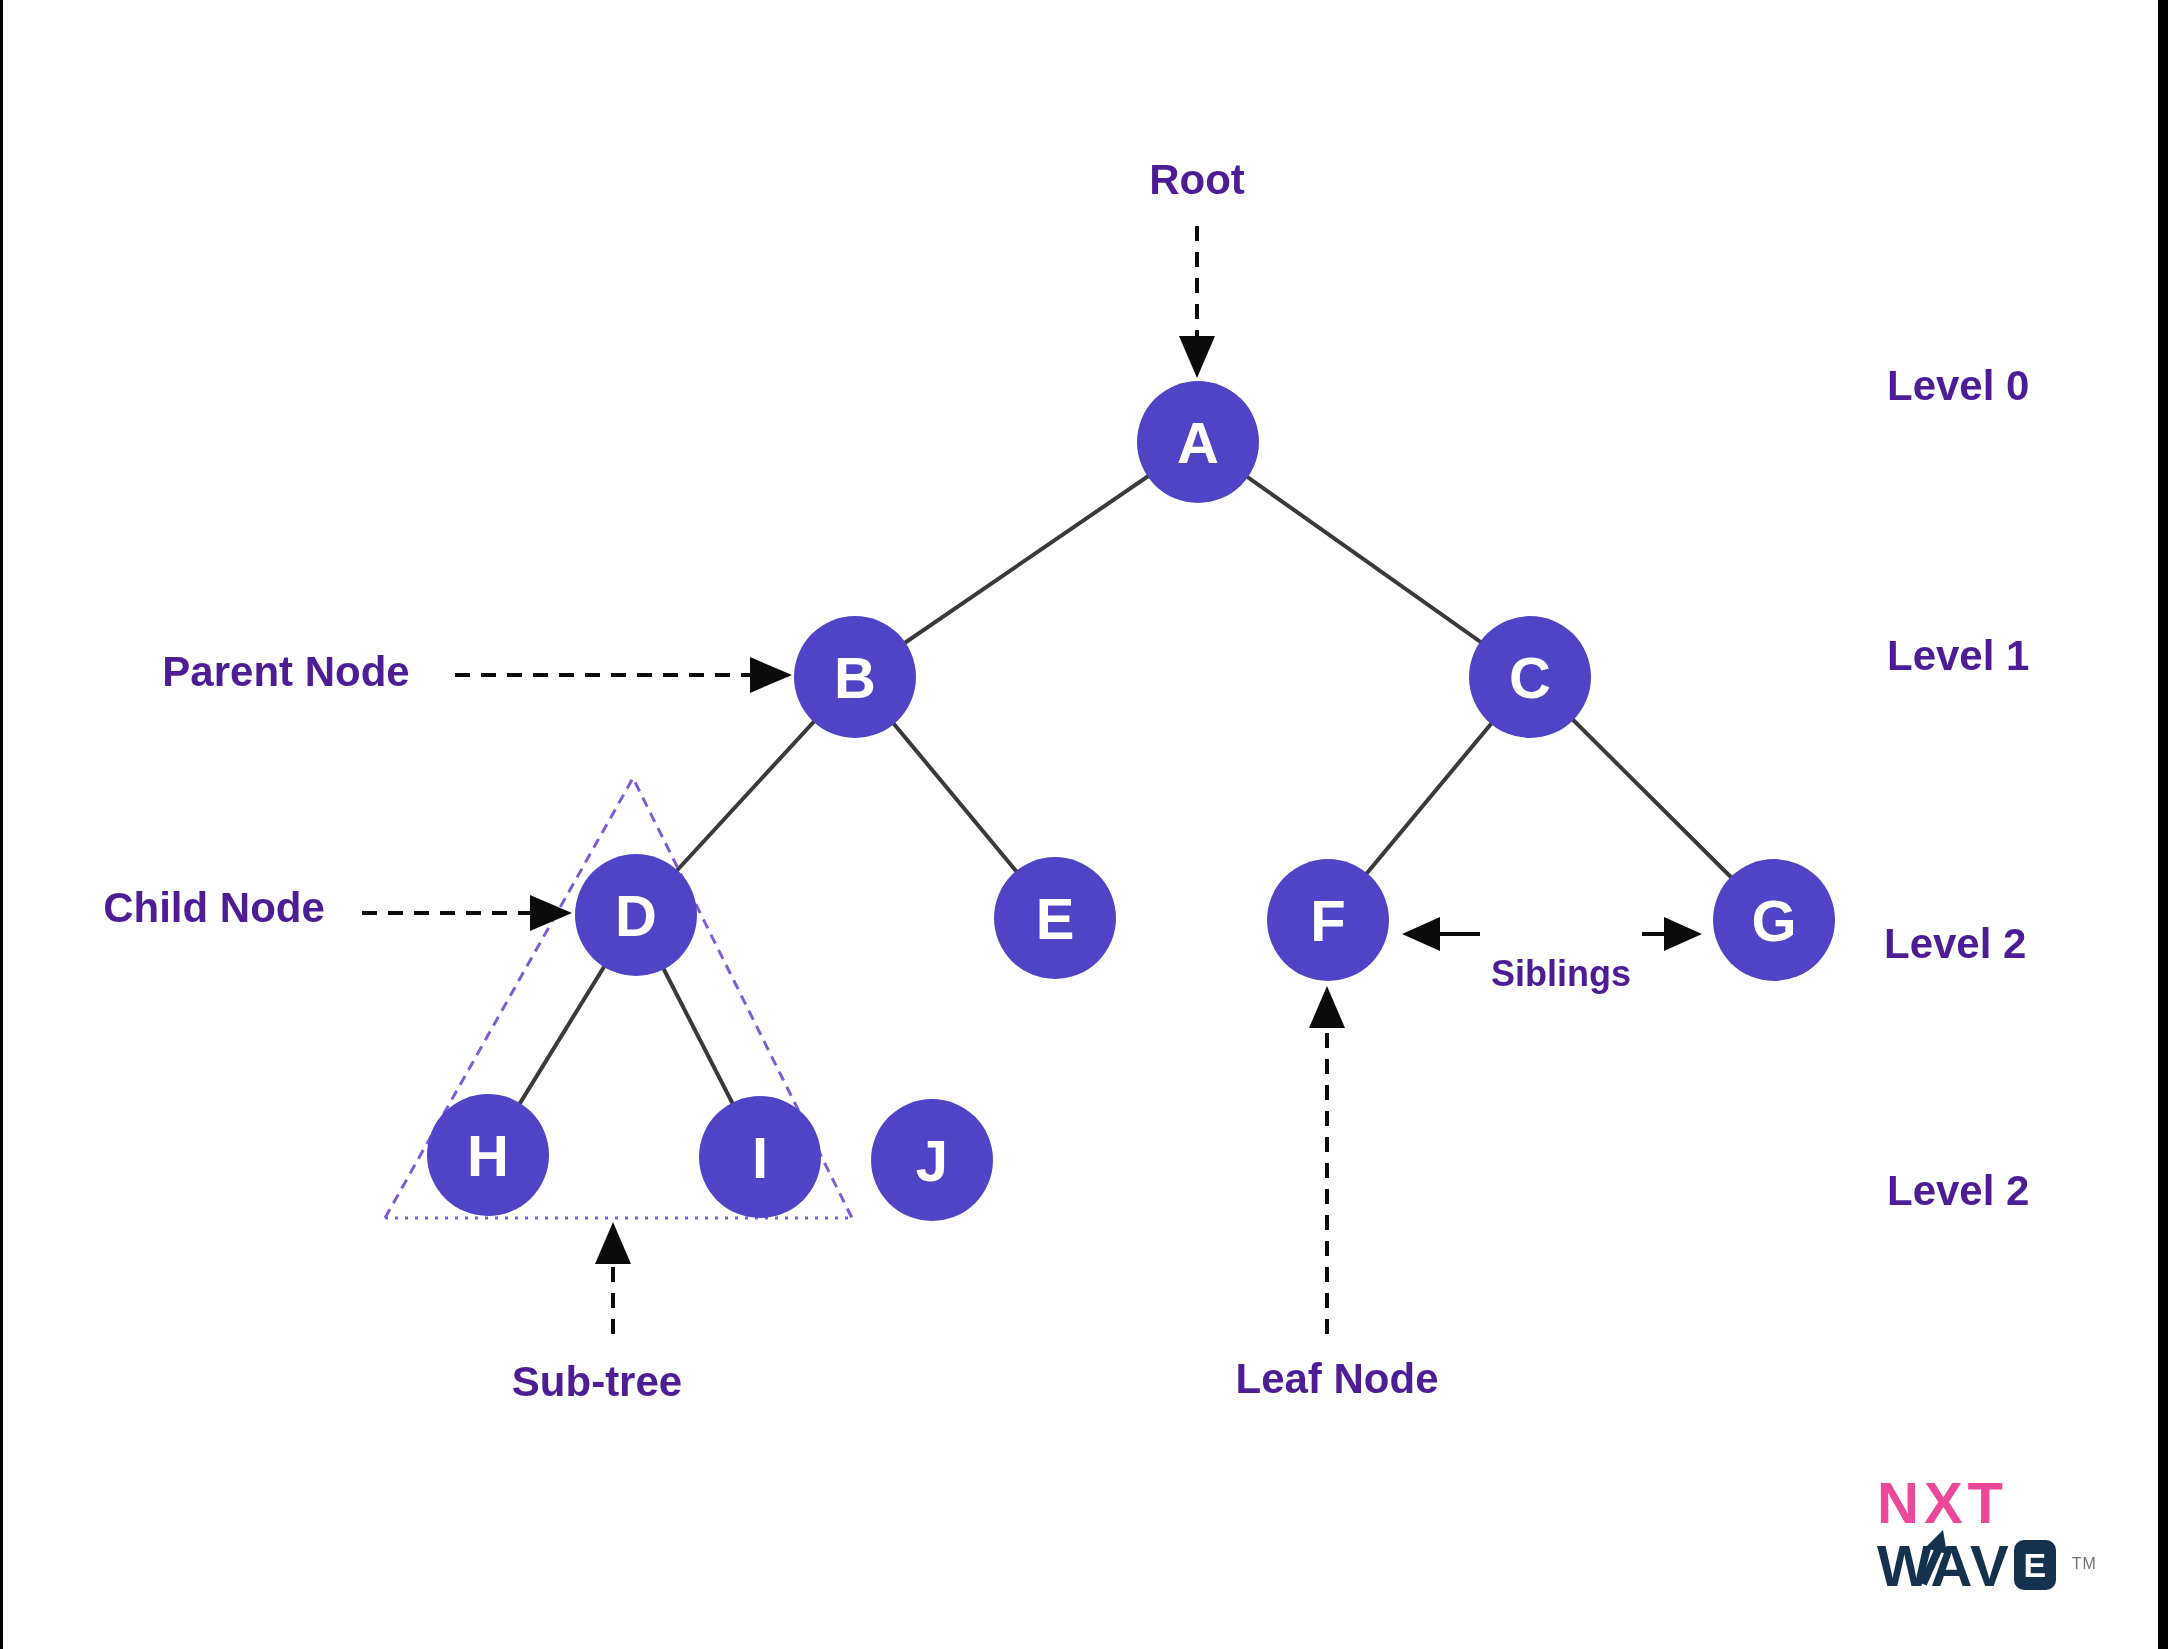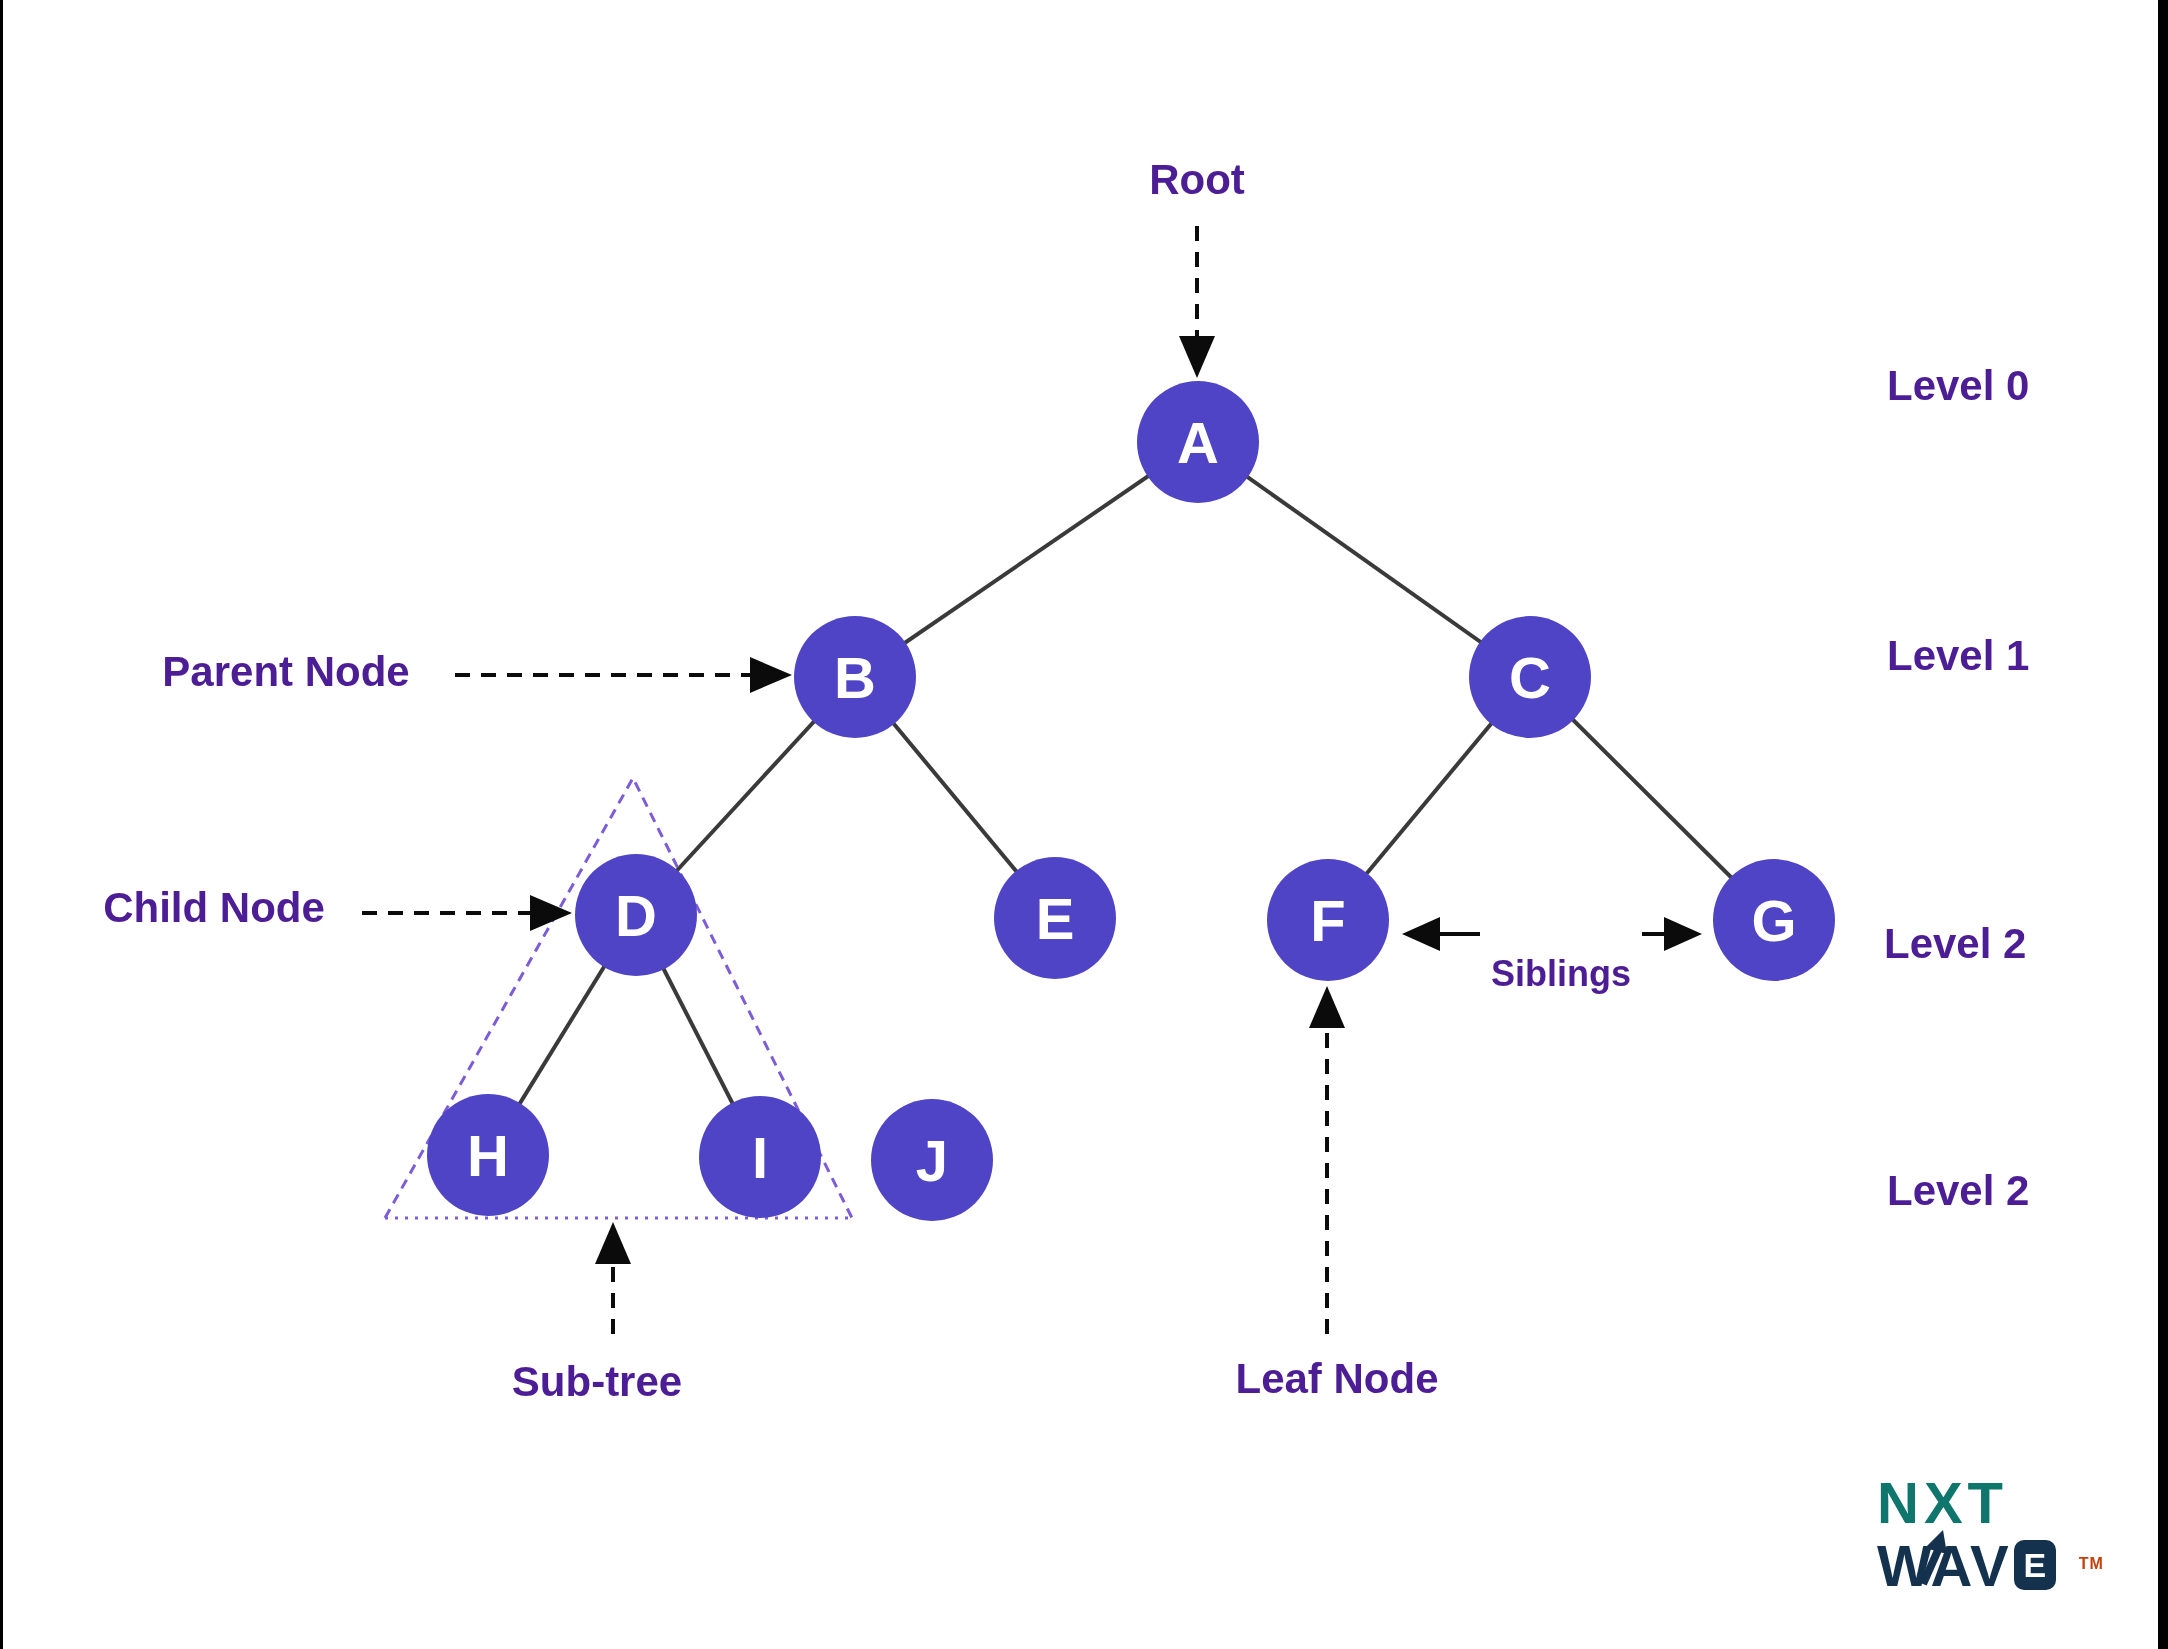--- a/index.html
+++ b/index.html
@@ -36,38 +36,38 @@
   .level-lbl{
     position:absolute;
     color:#4c1d95;
     font-weight:700;
     font-size:42px;
     white-space:nowrap;
     transform:translate(0,-50%);
   }
   .logo{position:absolute;left:1877px;top:1474px;width:260px;height:140px;}
   .logo-nxt{
-    color:#0f766e;font-weight:800;font-size:58px;line-height:58px;
+    color:#ec4899;font-weight:800;font-size:58px;line-height:58px;
     letter-spacing:5px;
   }
   .logo-wave-row{
     position:absolute;left:0;top:62px;
     display:flex;align-items:center;
     color:#14324E;font-weight:800;font-size:58px;line-height:56px;
     letter-spacing:2px;
   }
   .logo-e-box{
     display:inline-flex;align-items:center;justify-content:center;
     width:42px;height:50px;margin-left:3px;margin-bottom:2px;
     background:#14324E;border-radius:10px;
     color:#ffffff;font-size:34px;font-weight:800;letter-spacing:0;
   }
   .logo-tm{
-    font-size:16px;font-weight:700;color:#c2410c;
-    margin-left:23px;margin-bottom:4px;letter-spacing:1px;
+    font-size:16px;font-weight:400;color:#737373;
+    margin-left:16px;margin-bottom:4px;letter-spacing:1px;
   }
   .logo-arrow{position:absolute;left:30px;top:48px;}
 </style>
 </head>
 <body>
 
 <div class="stage">
 
   <div class="edge-bar bar-left"></div>
   <div class="edge-bar bar-right"></div>

